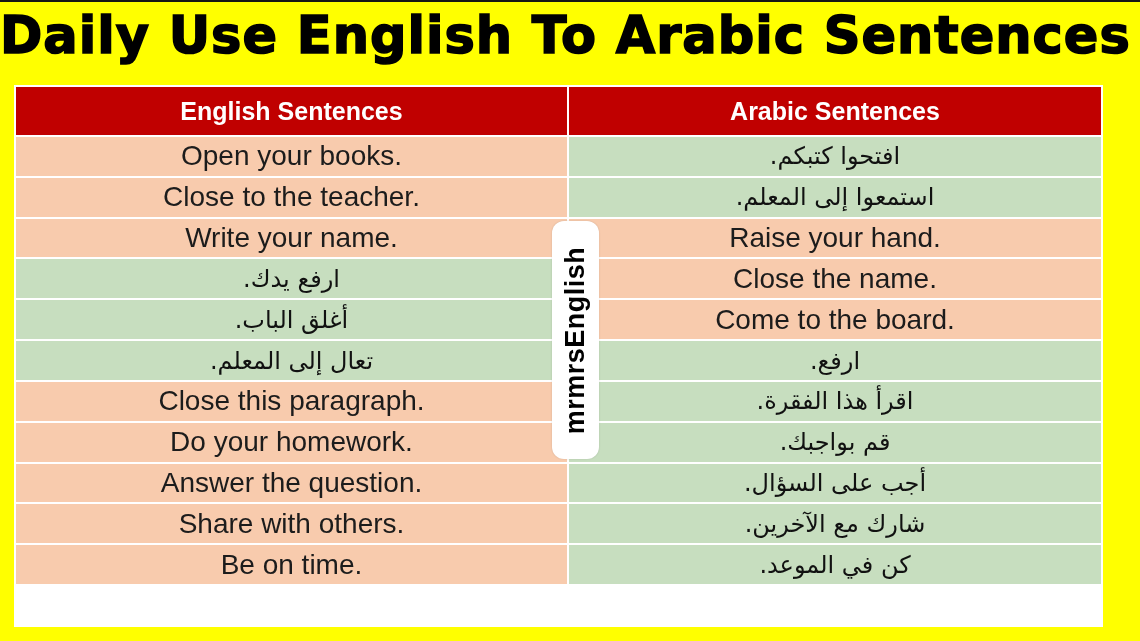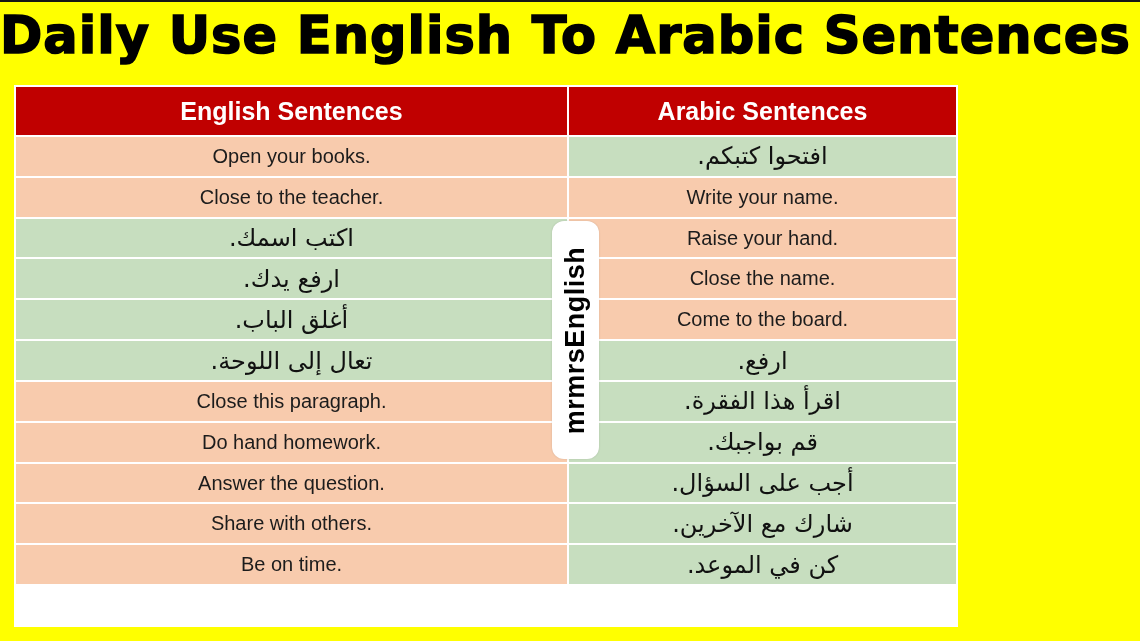--- a/index.html
+++ b/index.html
@@ -23,21 +23,21 @@
     font-weight: bold;
     color: #000;
     letter-spacing: 1px;
     -webkit-text-stroke: 1.6px #000;
     white-space: nowrap;
     font-family: "DejaVu Sans", "Liberation Sans", sans-serif;
   }
   .sentence-table {
     position: absolute;
     left: 14px; top: 85px;
-    width: 944px; height: 542px;
+    width: 1089px; height: 542px;
     background: #FFFFFF;
     border: 2px solid #FFFFFF;
     box-sizing: border-box;
     display: grid;
     grid-template-columns: 551px 1fr;
     grid-template-rows: 48px repeat(12, 1fr);
     gap: 2px;
   }
   .cell {
     display: flex;
@@ -47,21 +47,21 @@
   }
   .head-cell {
     background: #C00000;
     color: #FFFFFF;
     font-size: 25px;
     font-weight: bold;
   }
   .en-cell {
     background: #F8CBAD;
     color: #1c1c1c;
-    font-size: 20px;
+    font-size: 28px;
   }
   .ar-cell {
     background: #C7DEBF;
     color: #111111;
     font-size: 24px;
     direction: rtl;
     font-family: "DejaVu Sans", sans-serif;
   }
   .watermark {
     position: absolute;
@@ -91,39 +91,39 @@
 <div class="page-title">Daily Use English To Arabic Sentences</div>
 
 <div class="sentence-table">
   <div class="cell head-cell">English Sentences</div>
   <div class="cell head-cell">Arabic Sentences</div>
 
   <div class="cell en-cell">Open your books.</div>
   <div class="cell ar-cell" dir="rtl">افتحوا كتبكم.</div>
 
   <div class="cell en-cell">Close to the teacher.</div>
+  <div class="cell ar-cell" dir="rtl">استمعوا إلى المعلم.</div>
 
   <div class="cell en-cell">Write your name.</div>
-  <div class="cell ar-cell" dir="rtl">اكتب اسمك.</div>
 
   <div class="cell en-cell">Raise your hand.</div>
   <div class="cell ar-cell" dir="rtl">ارفع يدك.</div>
 
   <div class="cell en-cell">Close the name.</div>
   <div class="cell ar-cell" dir="rtl">أغلق الباب.</div>
 
   <div class="cell en-cell">Come to the board.</div>
-  <div class="cell ar-cell" dir="rtl">تعال إلى اللوحة.</div>
+  <div class="cell ar-cell" dir="rtl">تعال إلى المعلم.</div>
 
   <div class="cell ar-cell" dir="rtl">ارفع.</div>
 
   <div class="cell en-cell">Close this paragraph.</div>
   <div class="cell ar-cell" dir="rtl">اقرأ هذا الفقرة.</div>
 
-  <div class="cell en-cell">Do hand homework.</div>
+  <div class="cell en-cell">Do your homework.</div>
   <div class="cell ar-cell" dir="rtl">قم بواجبك.</div>
 
   <div class="cell en-cell">Answer the question.</div>
   <div class="cell ar-cell" dir="rtl">أجب على السؤال.</div>
 
   <div class="cell en-cell">Share with others.</div>
   <div class="cell ar-cell" dir="rtl">شارك مع الآخرين.</div>
 
   <div class="cell en-cell">Be on time.</div>
   <div class="cell ar-cell" dir="rtl">كن في الموعد.</div>

